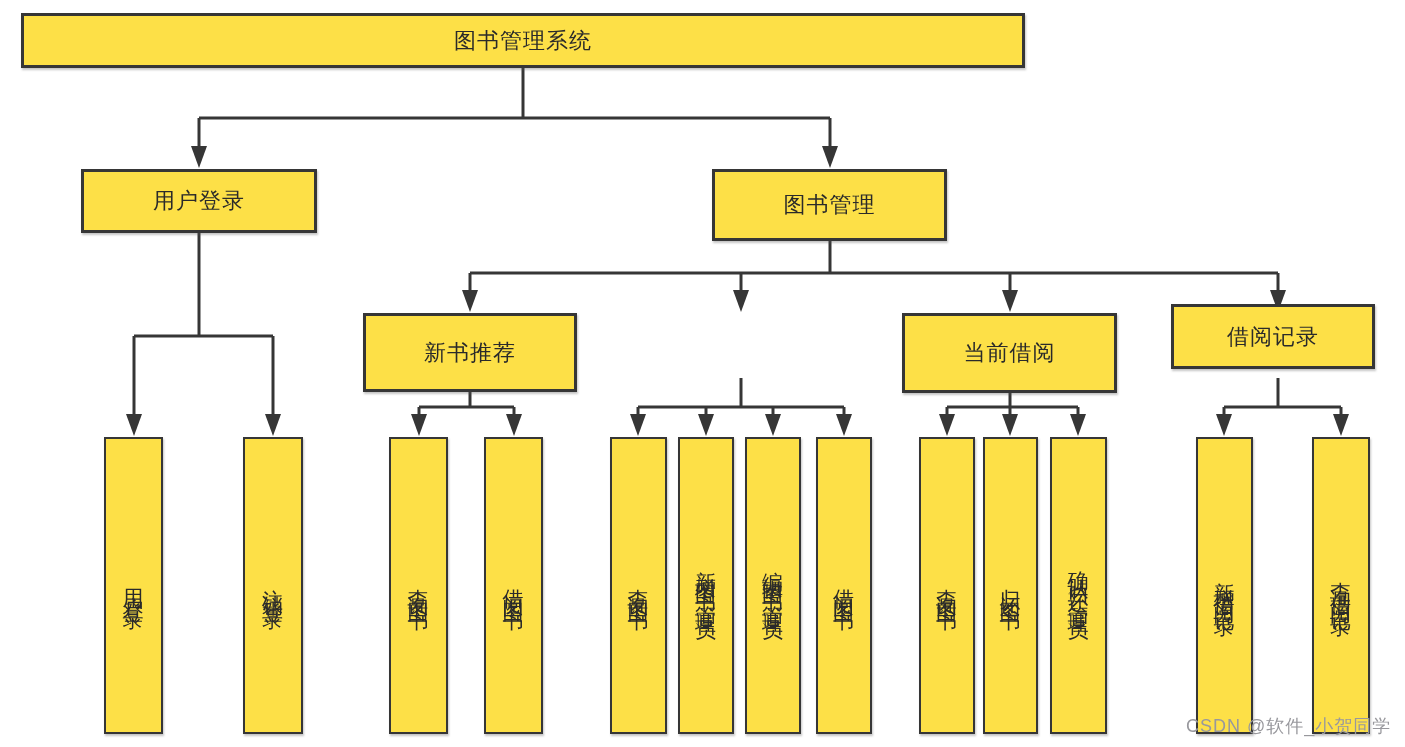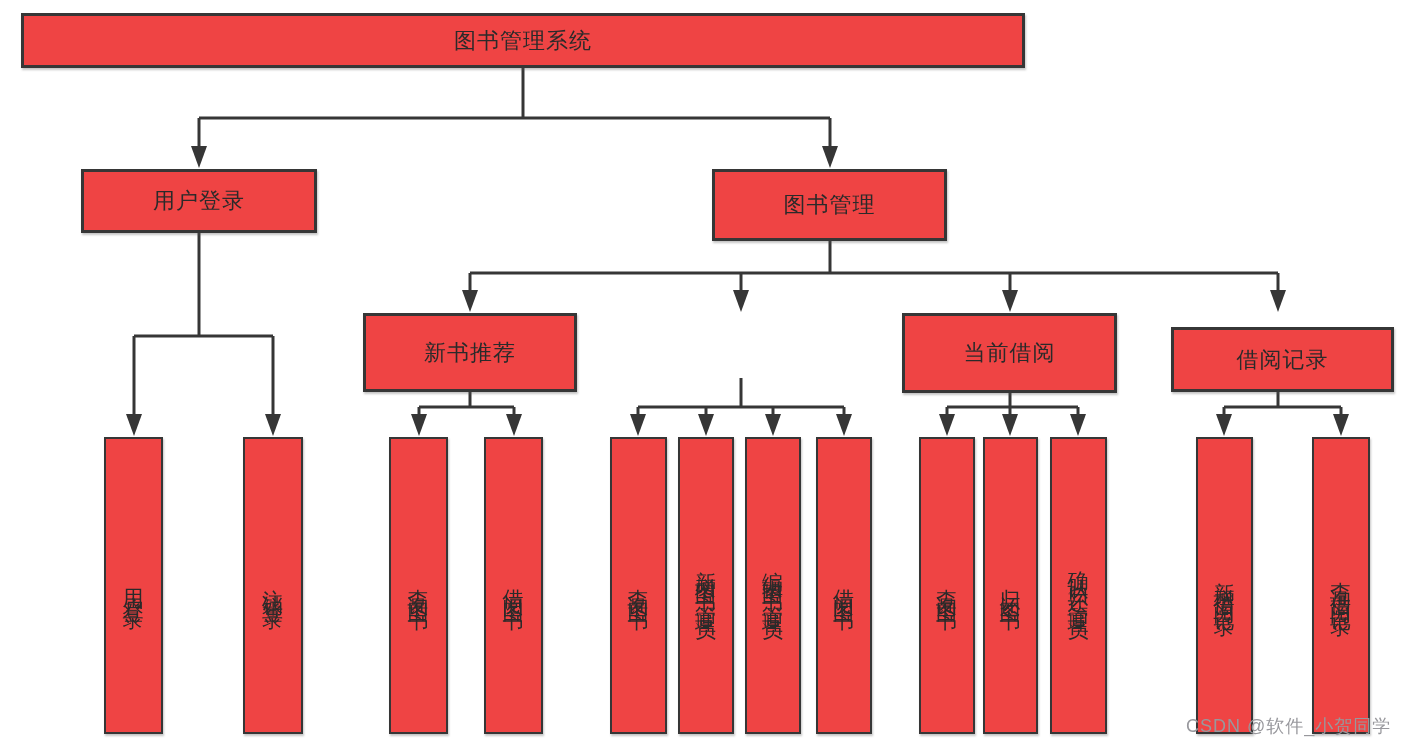--- a/index.html
+++ b/index.html
@@ -7,21 +7,21 @@
     position:relative;
     width:1405px;height:747px;
     background:#ffffff;
     font-family:"Liberation Sans","DejaVu Sans",sans-serif;
     overflow:hidden;
   }
   #wires{position:absolute;left:0;top:0;pointer-events:none;}
   .node{
     position:absolute;
     box-sizing:border-box;
-    background:#ef4444;
+    background:#fde047;
     border:3px solid #363636;
     display:flex;
     align-items:center;
     justify-content:center;
     color:#2a2a2a;
     box-shadow:1px 2px 2px rgba(90,90,90,.35);
   }
   .h{font-size:22px;letter-spacing:1px;white-space:nowrap;}
   .v{
     border-width:2px;
@@ -110,21 +110,21 @@
     </g>
   </svg>
 
   <div class="node h" style="left:21px;top:13px;width:1004px;height:55px">图书管理系统</div>
 
   <div class="node h" style="left:81px;top:169px;width:236px;height:64px">用户登录</div>
   <div class="node h" style="left:712px;top:169px;width:235px;height:72px">图书管理</div>
 
   <div class="node h" style="left:363px;top:313px;width:214px;height:79px">新书推荐</div>
   <div class="node h" style="left:902px;top:313px;width:215px;height:80px">当前借阅</div>
-  <div class="node h" style="left:1171px;top:327px;width:223px;height:65px">借阅记录</div>
+  <div class="node h" style="left:1171px;top:304px;width:204px;height:65px">借阅记录</div>
 
   <div class="node v" style="left:104px;top:437px;width:59px;height:297px">用户登录</div>
   <div class="node v" style="left:243px;top:437px;width:60px;height:297px">注销登录</div>
 
   <div class="node v" style="left:389px;top:437px;width:59px;height:297px">查询图书</div>
   <div class="node v" style="left:484px;top:437px;width:59px;height:297px">借阅图书</div>
 
   <div class="node v" style="left:610px;top:437px;width:57px;height:297px">查询图书</div>
   <div class="node v" style="left:678px;top:437px;width:56px;height:297px">新增图书（管理员）</div>
   <div class="node v" style="left:745px;top:437px;width:56px;height:297px">编辑图书（管理员）</div>

